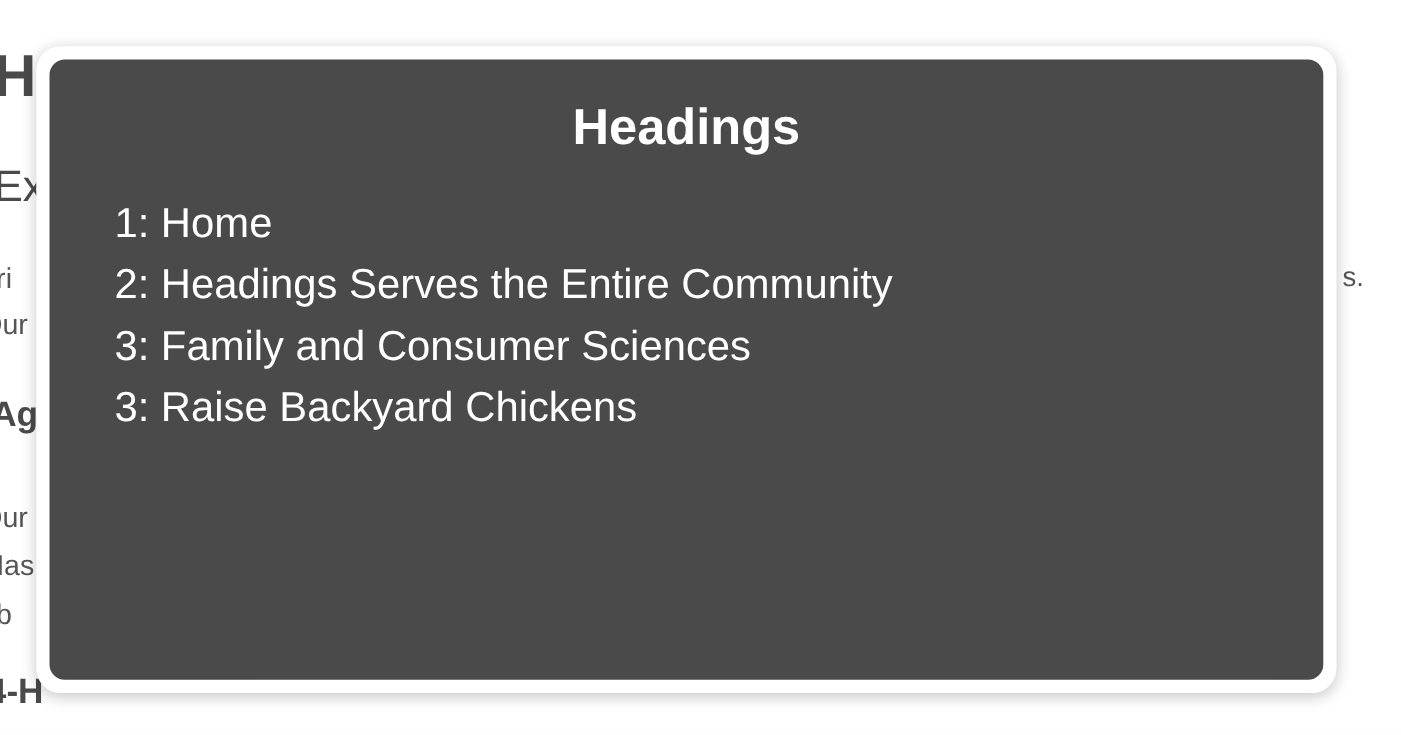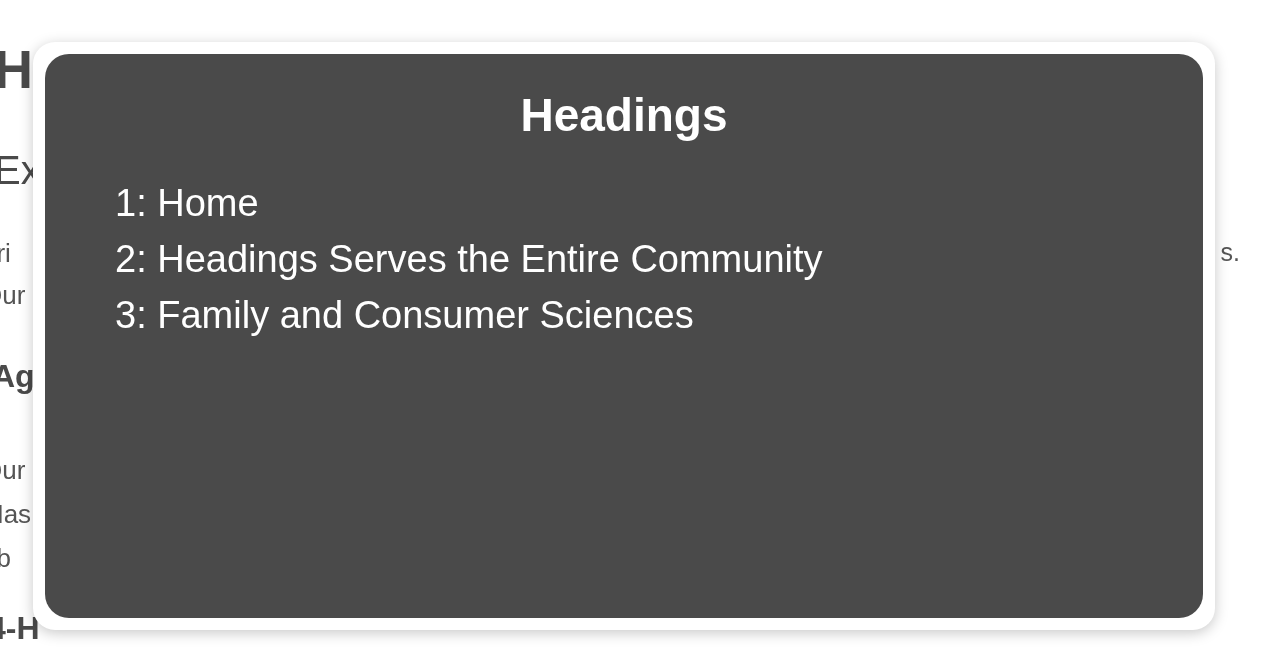--- a/index.html
+++ b/index.html
@@ -117,40 +117,40 @@
     border-radius: 22px;
     box-shadow: 0 3px 14px rgba(0,0,0,0.22);
     box-sizing: border-box;
     padding: 12px;
   }
 
   .dialog-panel {
     width: 100%;
     height: 100%;
     background: #4a4a4a;
-    border-radius: 24px;
+    border-radius: 14px;
     box-sizing: border-box;
     overflow: hidden;
     position: relative;
   }
 
   .dialog-title {
     color: #ffffff;
     font-size: 46px;
     font-weight: bold;
     text-align: center;
     margin: 0;
     padding-top: 36px;
     letter-spacing: 0px;
     line-height: 1.1;
   }
 
   .headings-list {
     list-style: none;
-    margin: 16px;
+    margin: 5px;
     padding: 0;
     margin-top: 34px;
     padding-left: 54px;
   }
 
   .heading-item {
     color: #ffffff;
     font-size: 38px;
     font-weight: normal;
     line-height: 56px;
@@ -180,18 +180,19 @@
 
   <div class="dialog-frame">
     <div class="dialog-panel">
 
       <h1 class="dialog-title">Headings</h1>
 
       <ul class="headings-list">
         <li class="heading-item">1: Home</li>
         <li class="heading-item">2: Headings Serves the Entire Community</li>
         <li class="heading-item">3: Family and Consumer Sciences</li>
+        <li class="heading-item">3: Raise Backyard Chickens</li>
       </ul>
 
     </div>
   </div>
 
 </div>
 
 </body></html>

